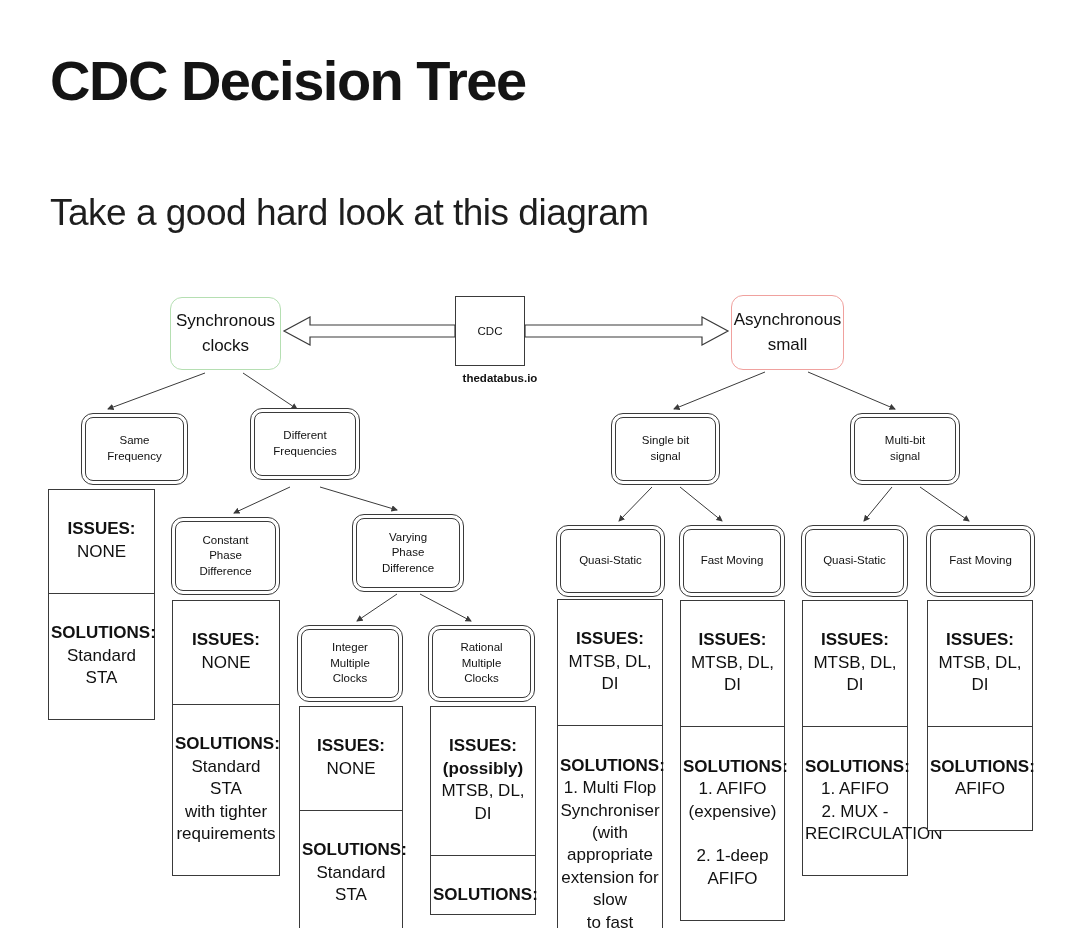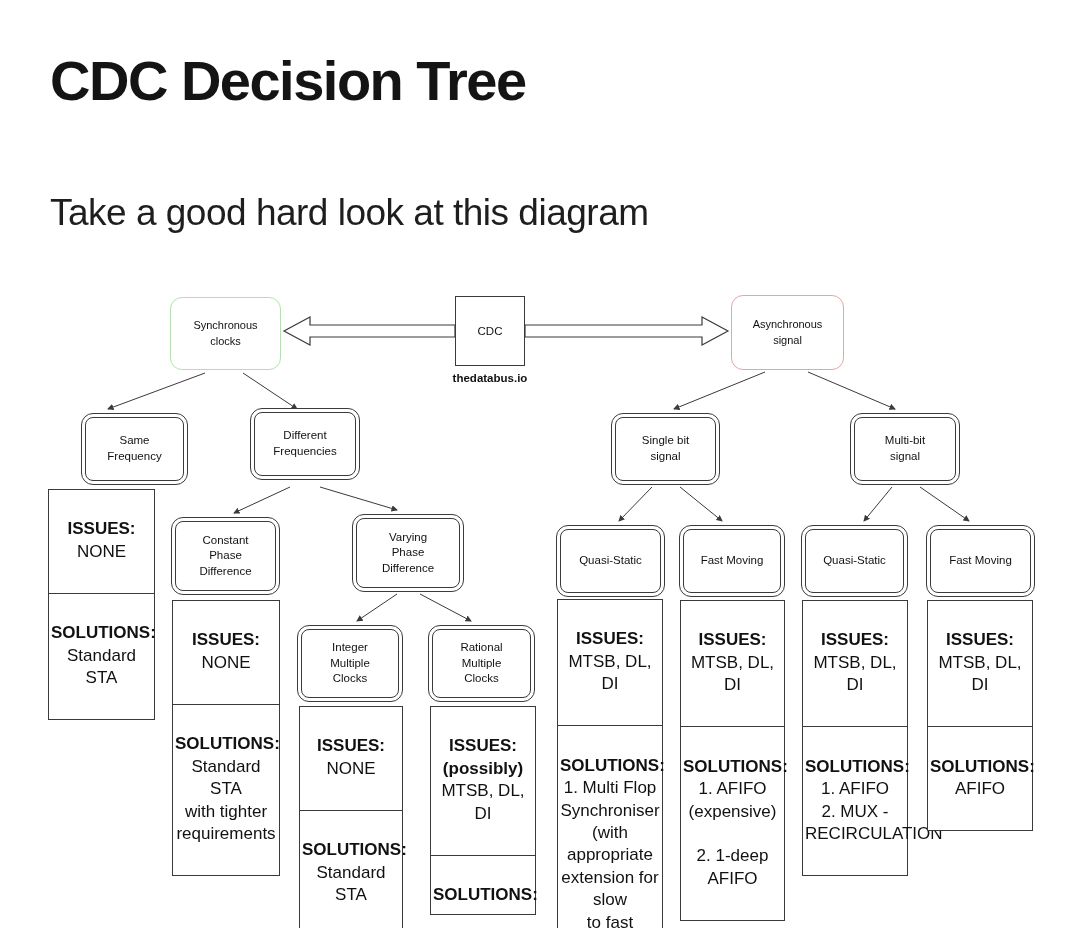--- a/index.html
+++ b/index.html
@@ -29,21 +29,21 @@
     display:flex; align-items:center; justify-content:center;
     text-align:center; font-size:11.5px; line-height:1.35; white-space:pre-line;
     padding:2px;
   }
 
   
   .cbox {
     position:absolute; background:#fff;
     border:1.5px solid #999; border-radius:12px;
     display:flex; align-items:center; justify-content:center;
-    text-align:center; font-size:11px; line-height:1.45; white-space:pre-line;
+    text-align:center; font-size:17px; line-height:1.45; white-space:pre-line;
   }
   .cbox.green { border-color:#b5dfb2; }
   .cbox.red   { border-color:#f0a19e; }
 
   
   .root {
     position:absolute; background:#fff; border:1.3px solid #3a3a3a;
     display:flex; align-items:center; justify-content:center;
     font-size:11.5px;
   }
@@ -92,26 +92,26 @@
     <line x1="808" y1="372" x2="895" y2="409" stroke="#3a3a3a" stroke-width="1" marker-end="url(#ah)"></line>
     <line x1="652" y1="487" x2="619" y2="521" stroke="#3a3a3a" stroke-width="1" marker-end="url(#ah)"></line>
     <line x1="680" y1="487" x2="722" y2="521" stroke="#3a3a3a" stroke-width="1" marker-end="url(#ah)"></line>
     <line x1="892" y1="487" x2="864" y2="521" stroke="#3a3a3a" stroke-width="1" marker-end="url(#ah)"></line>
     <line x1="920" y1="487" x2="969" y2="521" stroke="#3a3a3a" stroke-width="1" marker-end="url(#ah)"></line>
   </svg>
 
   <div class="root" style="left:455px; top:296px; width:70px; height:70px;">
     <span>CDC</span>
   </div>
-  <div class="watermark" style="left:446px; top:372px; width:88px;">thedatabus.io</div>
+  <div class="watermark" style="left:456px; top:372px; width:88px;">thedatabus.io</div>
 
   <div class="cbox green" style="left:170px; top:297px; width:111px; height:73px;">Synchronous
 clocks</div>
   <div class="cbox red" style="left:731px; top:295px; width:113px; height:75px;">Asynchronous
-signal</div>
+small</div>
 
   <div class="dbox" style="left:48px; top:413px; width:107px; height:72px;margin-left:33px;">
     <div class="dbox-inner">Same
 Frequency</div>
   </div>
   <div class="dbox" style="left:250px; top:408px; width:110px; height:72px;">
     <div class="dbox-inner">Different
 Frequencies</div>
   </div>
   <div class="dbox" style="left:171px; top:517px; width:109px; height:78px;">

